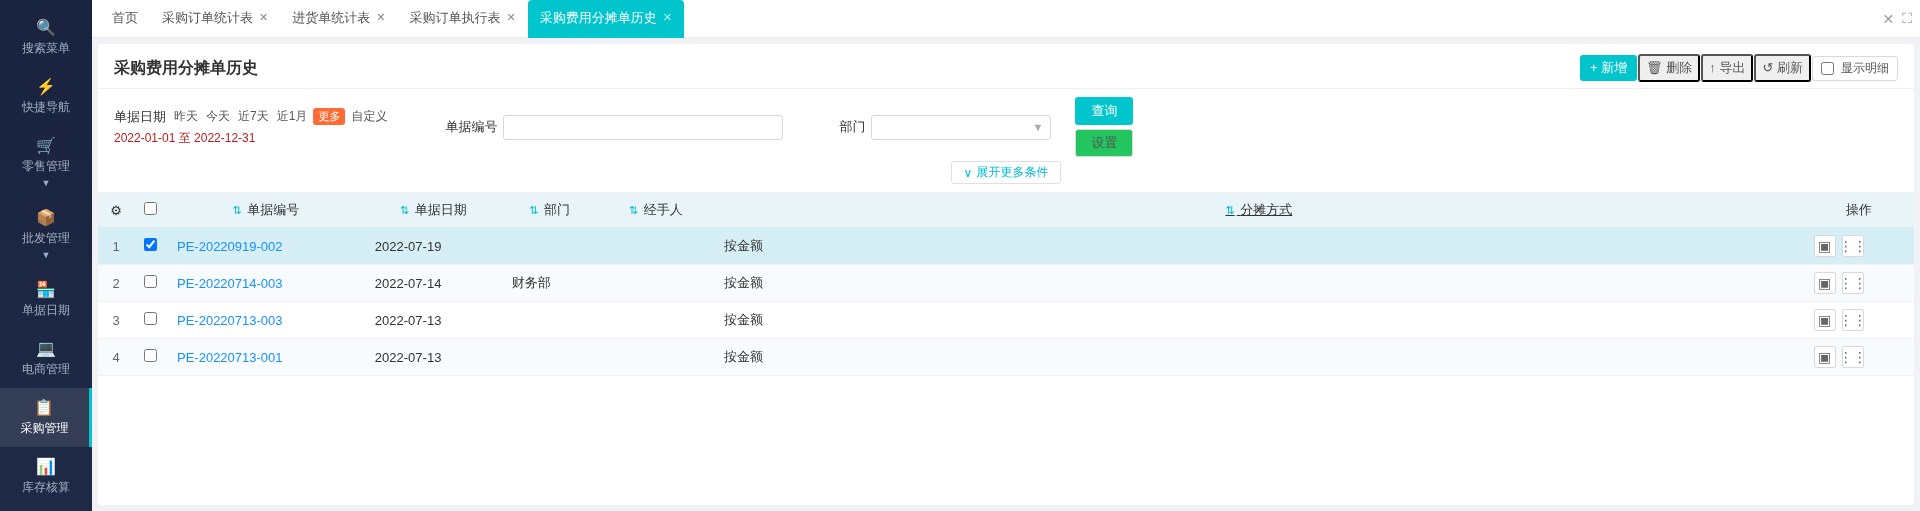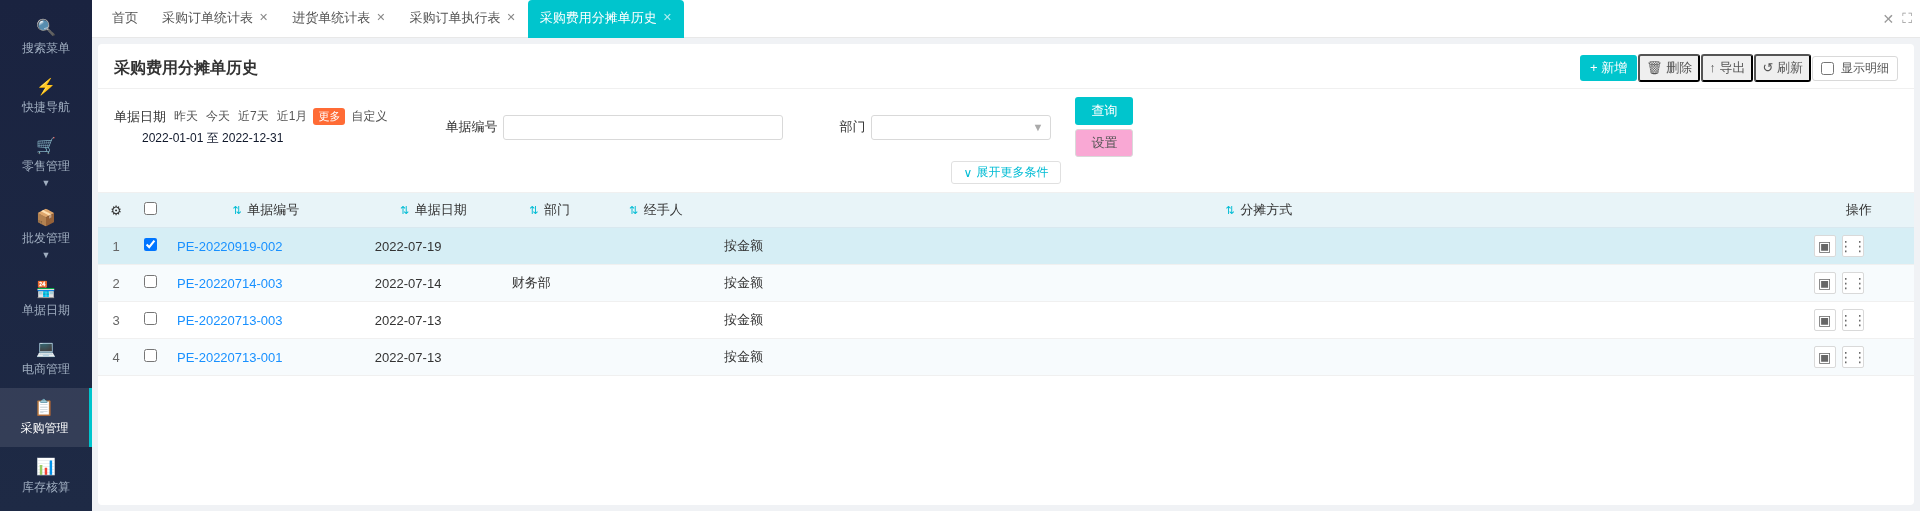--- a/index.html
+++ b/index.html
@@ -175,43 +175,42 @@
     }
     .date-shortcut.more {
       background: #ff6b35;
       color: #fff;
       padding: 1px 5px;
       border-radius: 3px;
       font-size: 11px;
     }
     .date-range-text {
       font-size: 12px;
-      color: #0f172a;
+      color: #b91c1c;
       margin-top: 2px;
-      margin-left: 28px;
     }
     .filter-input {
       border: 1px solid #d9d9d9;
       border-radius: 3px;
       padding: 4px 8px;
       font-size: 13px;
       width: 280px;
       outline: none;
     }
     .search-btn {
       background: #00c5cd;
       color: #fff;
       border: none;
       padding: 5px 16px;
       border-radius: 3px;
       cursor: pointer;
       font-size: 13px;
     }
     .settings-btn {
-      background: #f9a8d4;
+      background: #22c55e;
       color: #555;
       border: 1px solid #d9d9d9;
       padding: 4px 12px;
       border-radius: 3px;
       cursor: pointer;
       font-size: 13px;
     }
     .btn-group-right {
       display: flex;
       flex-direction: column;
@@ -474,21 +473,21 @@
               <span>单据日期</span>
             </th>
             <th>
               <span class="sort-icon">⇅</span>
               <span>部门</span>
             </th>
             <th>
               <span class="sort-icon">⇅</span>
               <span>经手人</span>
             </th>
-            <th style="width:60%;">
+            <th style="width:60%;text-decoration:underline;">
               <span class="sort-icon">⇅</span>
               <span>分摊方式</span>
             </th>
             <th>
               <span>操作</span>
             </th>
           </tr>
         </thead>
         <tbody id="table-body">
         <tr class="selected">

